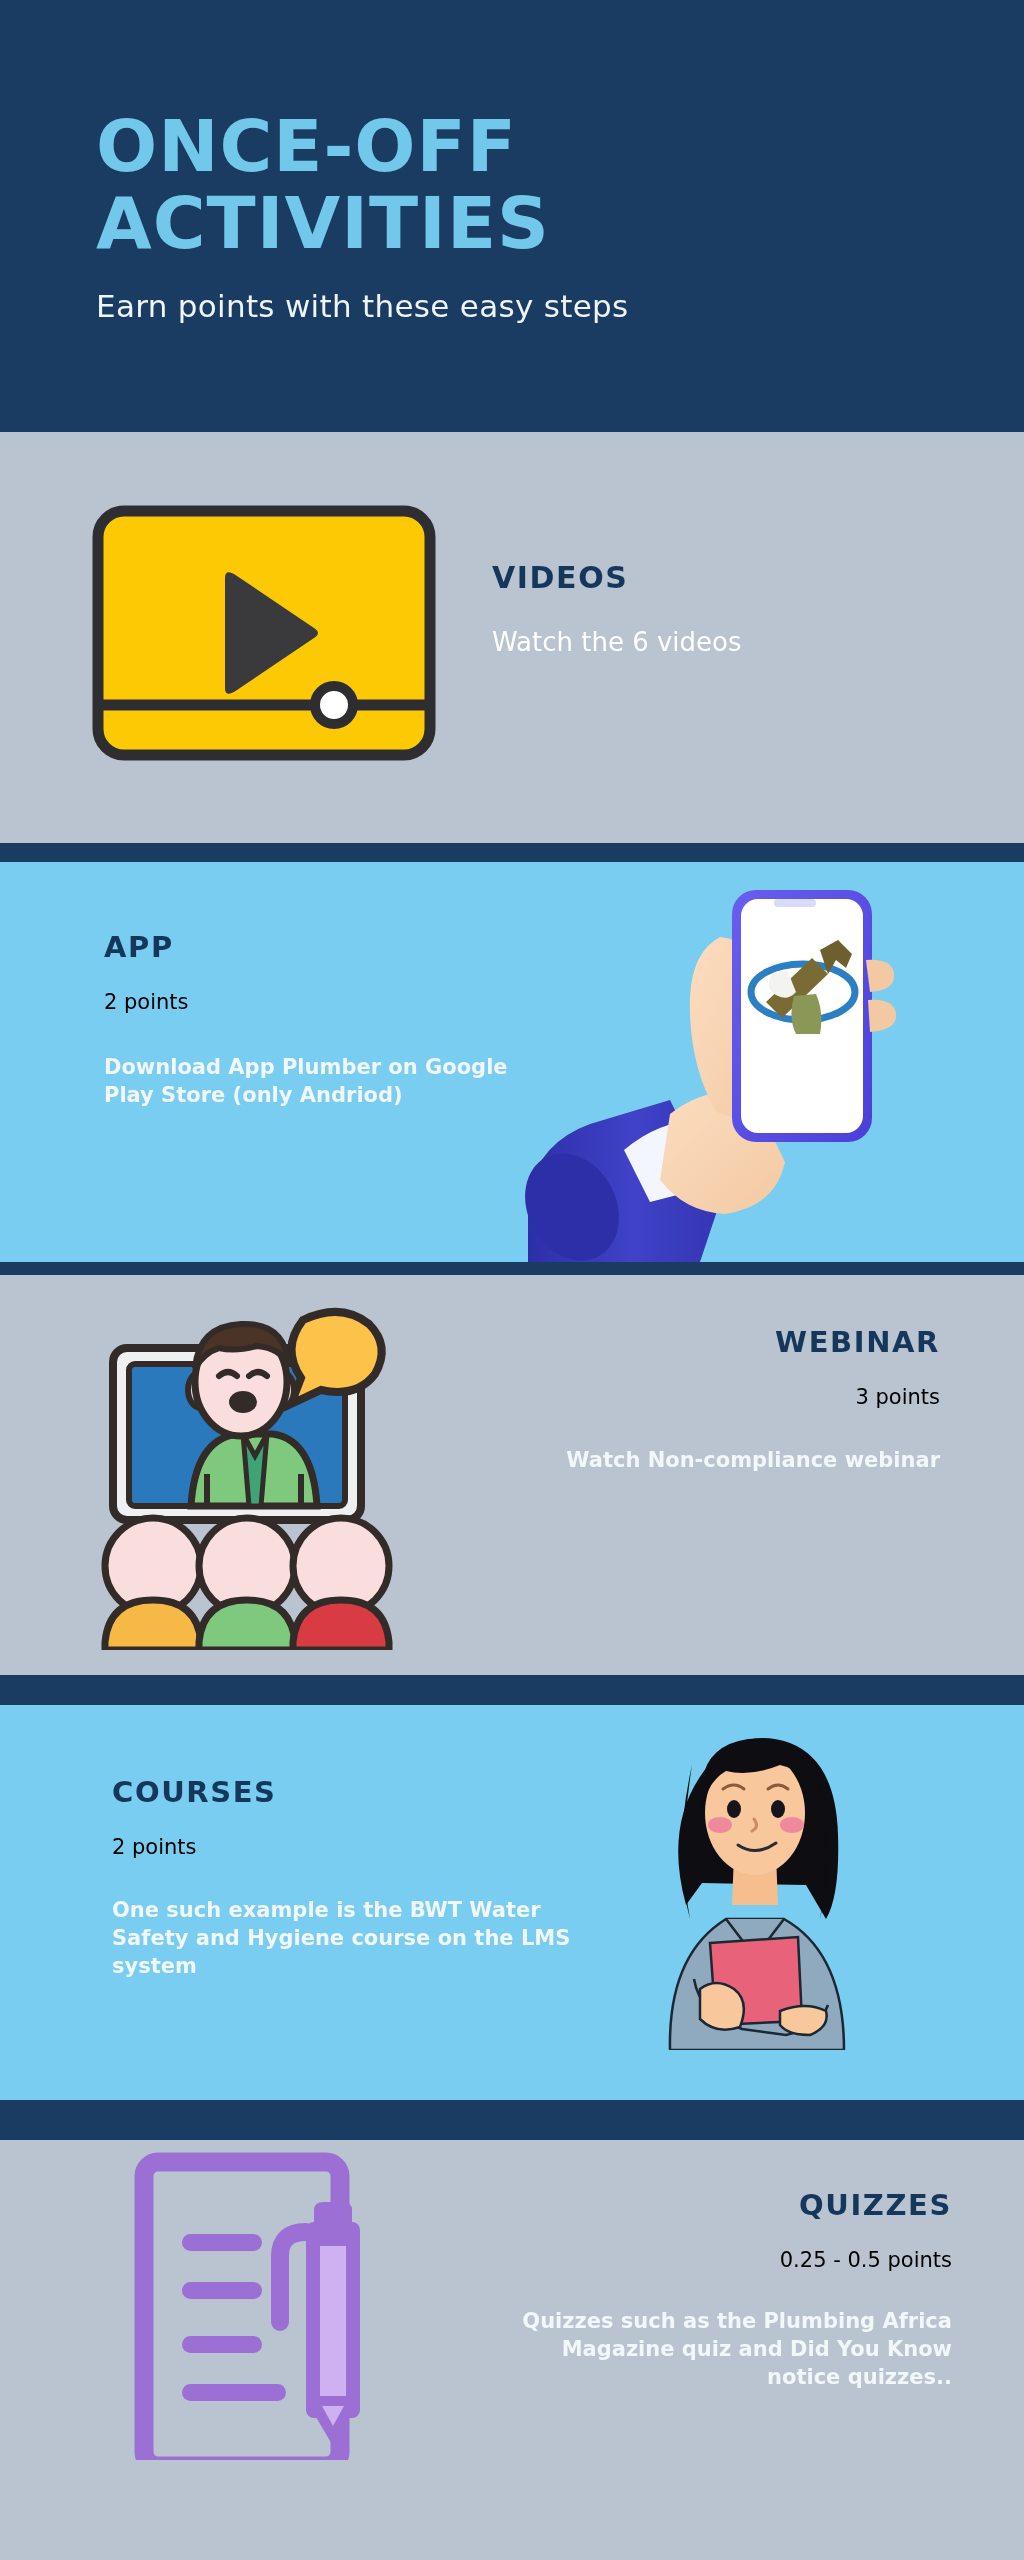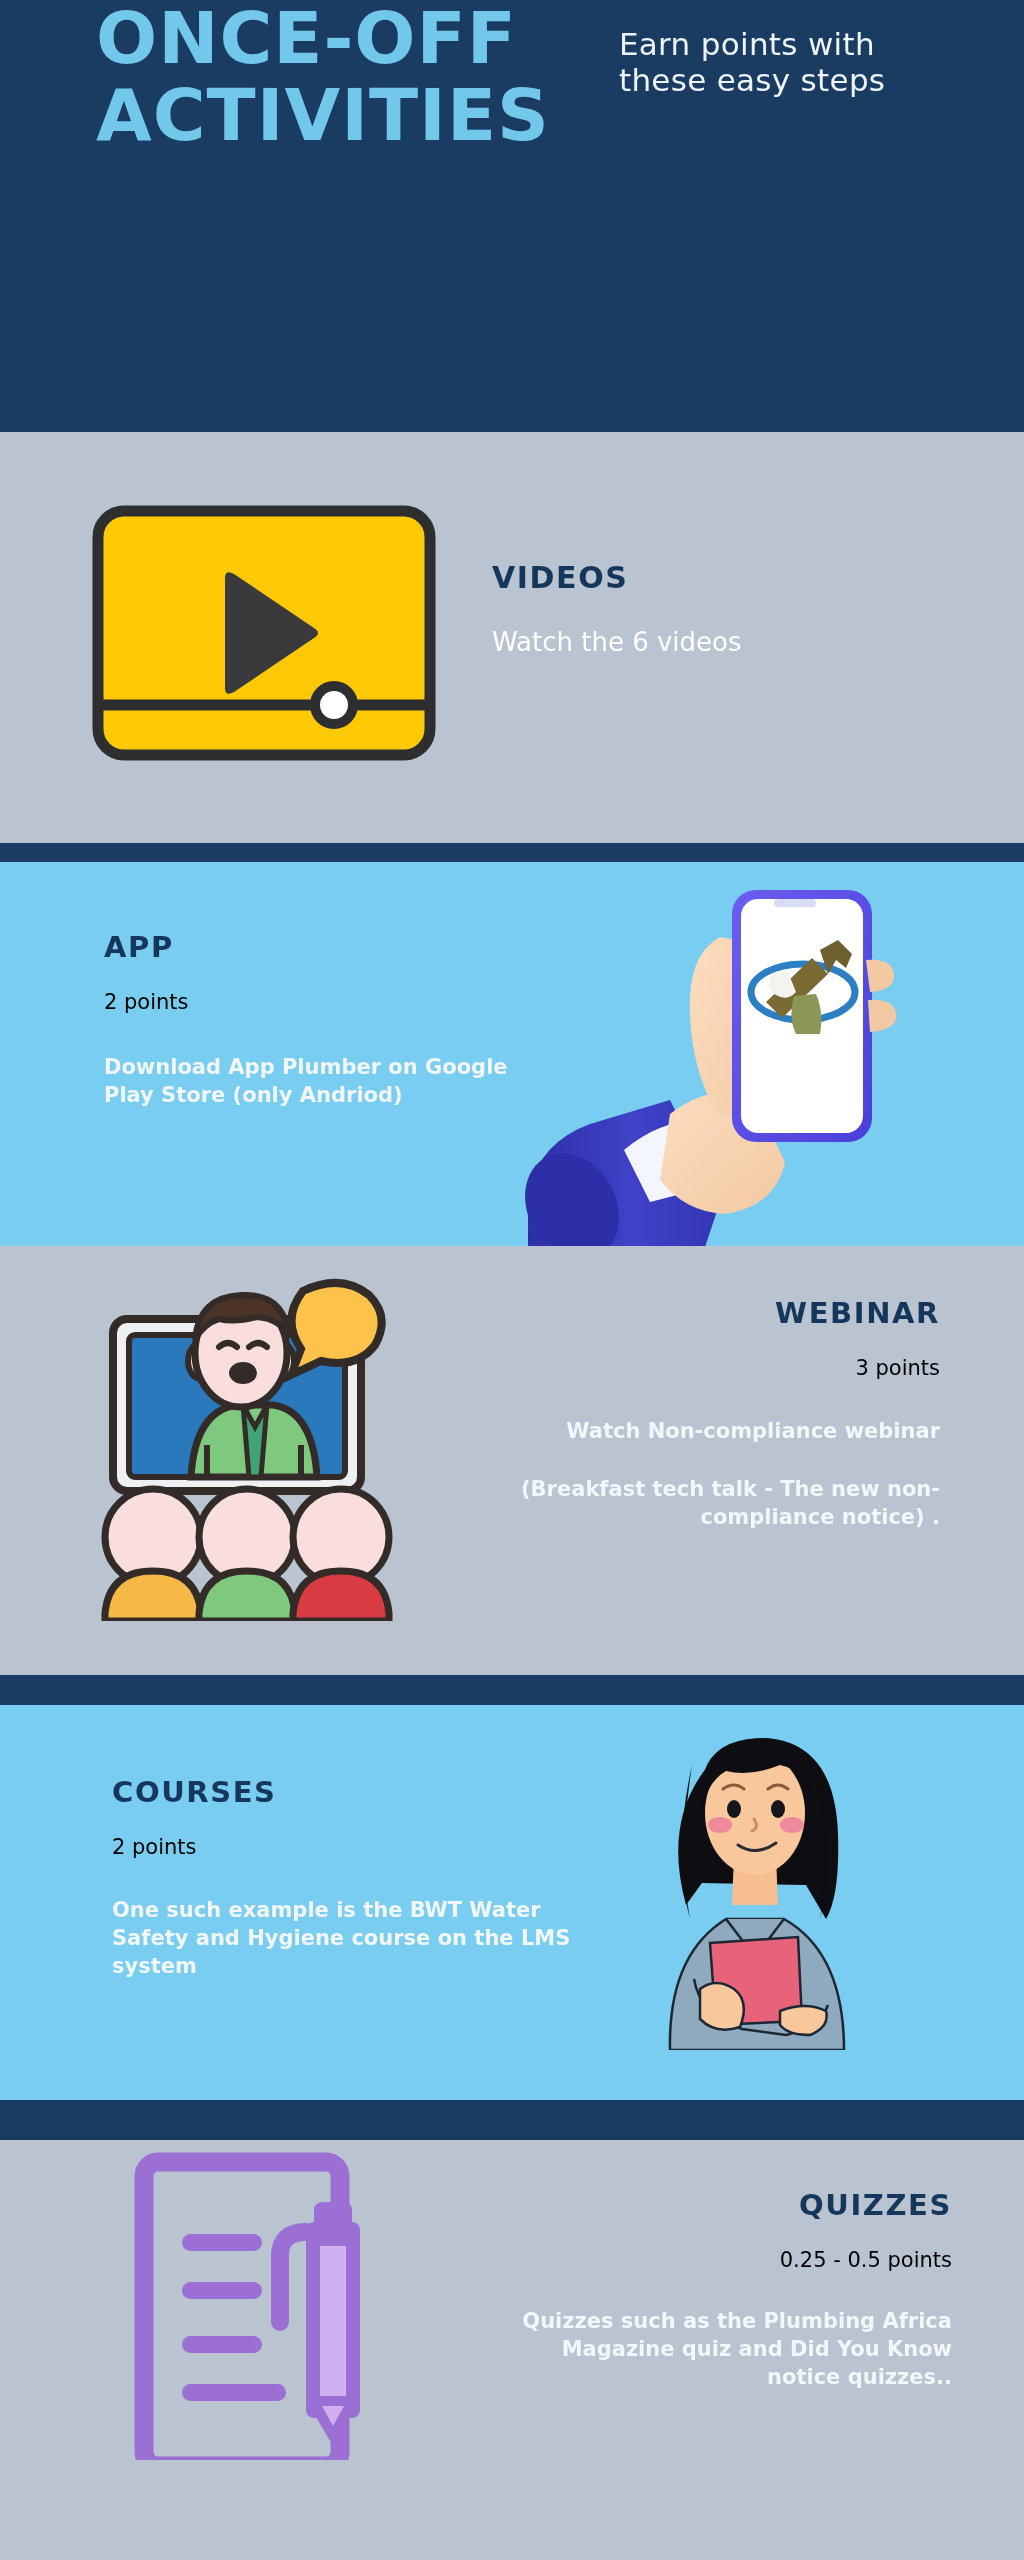--- a/index.html
+++ b/index.html
@@ -9,21 +9,21 @@
     background:#b9c4d0;
     overflow:hidden;
   }
   .page { position:relative; width:1024px; height:2560px; }
 
   
   .header {
     position:absolute; left:0; top:0; width:1024px; height:432px;
     background:#1a3c63;
     padding:0 96px;
-    display:flex; flex-direction:row; justify-content:center;
+    display:flex; flex-direction:column; justify-content:center;
   }
   .header-title {
     font-family:"DejaVu Sans", sans-serif;
     font-weight:bold;
     font-size:72px;
     line-height:1.07;
     letter-spacing:1px;
     color:#72c8ea;
     text-transform:uppercase;
   }
@@ -36,21 +36,21 @@
   }
 
   
   .section { position:absolute; left:0; width:1024px; overflow:hidden; }
   .divider { position:absolute; left:0; width:1024px; background:#1a3c63; }
 
   .sec-videos  { top:432px;  height:411px; background:#b9c4d0; }
   .div-1       { top:843px;  height:19px; }
   .sec-app     { top:862px;  height:400px; background:#78cdf0; }
   .div-2       { top:1262px; height:23px; }
-  .sec-webinar { top:1246px; height:390px; background:#b9c4d0; }
+  .sec-webinar { top:1275px; height:390px; background:#b9c4d0; }
   .div-3       { top:1675px; height:30px; }
   .sec-courses { top:1705px; height:395px; background:#78cdf0; }
   .div-4       { top:2100px; height:40px; }
   .sec-quizzes { top:2140px; height:320px; background:#b9c4d0; }
 
   
   .txt { position:absolute; }
   .cat-title {
     font-weight:bold;
     font-size:29px;
@@ -205,21 +205,20 @@
         <circle cx="152" cy="276" r="48" fill="#fadedd" stroke="#332b28" stroke-width="7"></circle>
         <path d="M104 352 Q108 310 152 310 Q196 310 200 352 L200 360 L104 360 Z" fill="#7ec97e" stroke="#332b28" stroke-width="7"></path>
         <circle cx="246" cy="276" r="48" fill="#fadedd" stroke="#332b28" stroke-width="7"></circle>
         <path d="M198 352 Q202 310 246 310 Q290 310 294 352 L294 360 L198 360 Z" fill="#d93b43" stroke="#332b28" stroke-width="7"></path>
       </svg>
     </div>
     <div class="txt webinar-txt align-right" style="position:absolute;left:480px;top:50px;width:460px;">
       <div class="cat-title">WEBINAR</div>
       <div class="cat-points" style="margin-top:26px;">3 points</div>
       <div class="cat-desc" style="margin-top:38px;">Watch Non-compliance webinar</div>
-      <div class="cat-desc" style="margin-top:30px;">(Breakfast tech talk - The new non-compliance notice)  .</div>
     </div>
   </div>
   <div class="divider div-3"></div>
 
   <div class="section sec-courses">
     <div class="txt courses-txt" style="position:absolute;left:112px;top:70px;width:460px;">
       <div class="cat-title">COURSES</div>
       <div class="cat-points" style="margin-top:26px;">2 points</div>
       <div class="cat-desc" style="margin-top:38px;">One such example is the BWT Water Safety and Hygiene course on the LMS system</div>
     </div>

